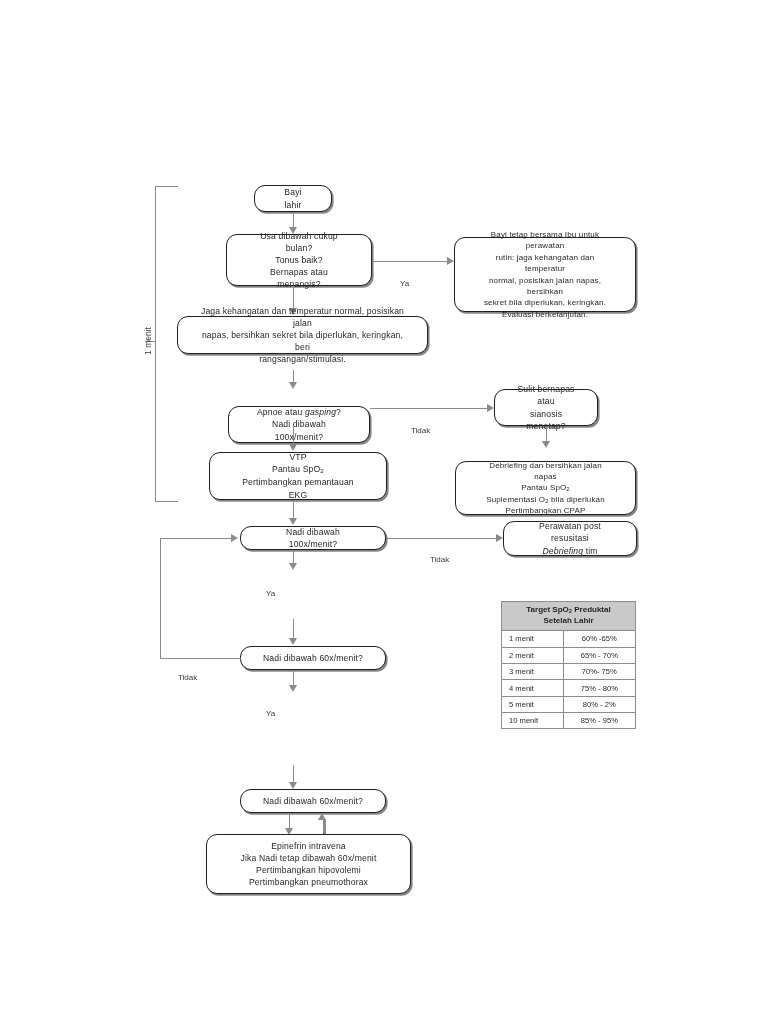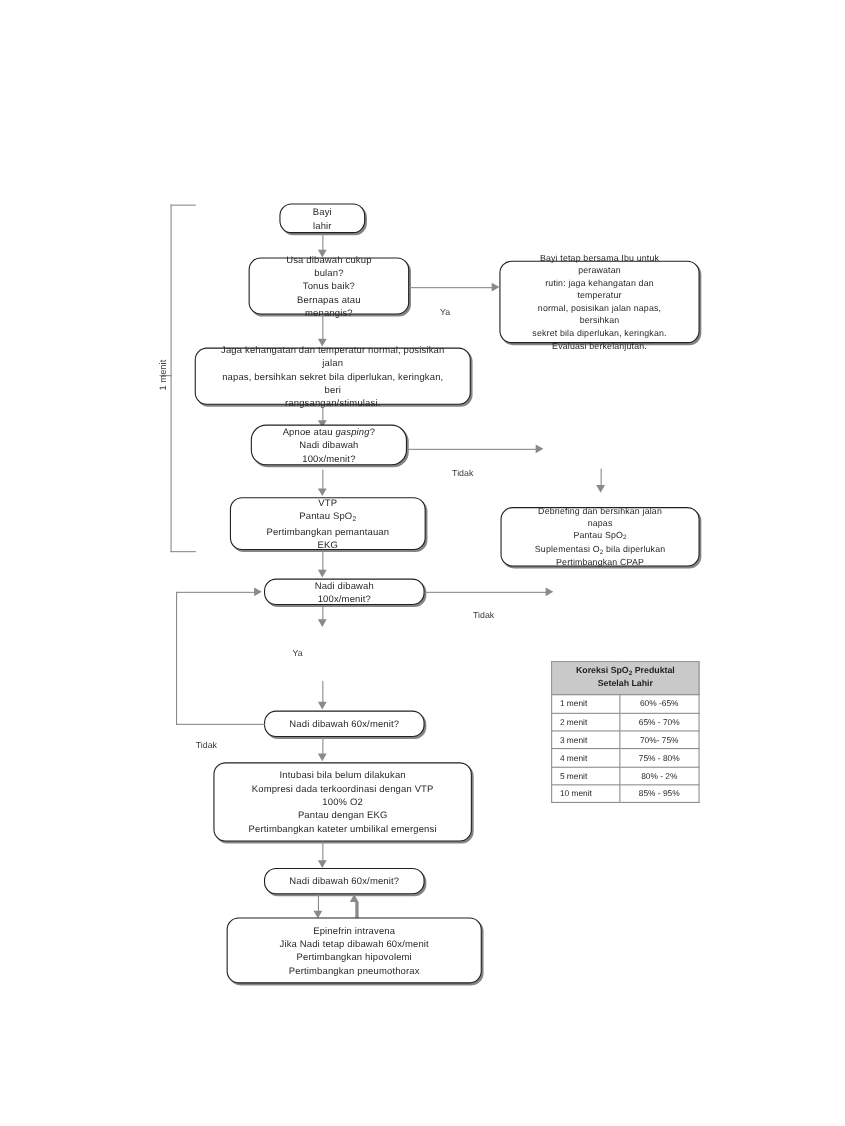--- a/index.html
+++ b/index.html
@@ -107,42 +107,48 @@
       <span>normal, posisikan jalan napas, bersihkan</span><br>
       <span>sekret bila diperlukan, keringkan.</span><br>
       <span>Evaluasi berkelanjutan.</span>
     </span>
   </div>
 
   <div class="vline" style="left:293px;top:286px;height:24px;"></div>
   <div class="arrow-d" style="left:288.5px;top:308px;"></div>
   <div class="elabel" style="left:258px;top:294px;">Tidak</div>
 
-  <div class="node" style="left:177px;top:316px;width:251px;height:52px;">
+  <div class="node" style="left:177px;top:316px;width:251px;height:38px;">
     <span class="inner">
       <span>Jaga kehangatan dan temperatur normal, posisikan jalan</span><br>
       <span>napas, bersihkan sekret bila diperlukan, keringkan, beri</span><br>
       <span>rangsangan/stimulasi.</span>
     </span>
   </div>
 
   <div class="vline" style="left:293px;top:370px;height:14px;"></div>
   <div class="arrow-d" style="left:288.5px;top:382px;"></div>
 
-  <div class="node" style="left:228px;top:386px;width:142px;height:37px;border-radius:14px;">
+  <div class="node" style="left:228px;top:406px;width:142px;height:37px;">
     <span class="inner">
       <span><span>Apnoe atau </span><i>gasping</i><span>?</span></span><br>
       <span>Nadi dibawah 100x/menit?</span>
     </span>
   </div>
 
   <div class="hline" style="left:370px;top:408px;width:118px;"></div>
   <div class="arrow-r" style="left:487px;top:403.5px;"></div>
   <div class="elabel" style="left:411px;top:390px;">Tidak</div>
 
+  <div class="node" style="left:494px;top:389px;width:104px;height:37px;">
+    <span class="inner">
+      <span>Sulit bernapas atau</span><br>
+      <span>sianosis menetap?</span>
+    </span>
+  </div>
 
   <div class="vline" style="left:293px;top:427px;height:19px;"></div>
   <div class="arrow-d" style="left:288.5px;top:444px;"></div>
   <div class="elabel" style="left:266px;top:431px;">Ya</div>
 
   <div class="vline" style="left:546px;top:426px;height:17px;"></div>
   <div class="arrow-d" style="left:541.5px;top:441px;"></div>
   <div class="elabel" style="left:521px;top:429px;">Ya</div>
 
   <div class="node" style="left:209px;top:452px;width:178px;height:48px;">
@@ -166,20 +172,26 @@
   <div class="arrow-d" style="left:288.5px;top:518px;"></div>
 
   <div class="node" style="left:240px;top:526px;width:146px;height:24px;">
     <span class="inner">Nadi dibawah 100x/menit?</span>
   </div>
 
   <div class="hline" style="left:386px;top:538px;width:111px;"></div>
   <div class="arrow-r" style="left:496px;top:533.5px;"></div>
   <div class="elabel" style="left:430px;top:519px;">Tidak</div>
 
+  <div class="node" style="left:503px;top:521px;width:134px;height:35px;">
+    <span class="inner">
+      <span>Perawatan post resusitasi</span><br>
+      <span><i>Debriefing</i><span> tim</span></span>
+    </span>
+  </div>
 
   <div class="vline" style="left:293px;top:550px;height:15px;"></div>
   <div class="arrow-d" style="left:288.5px;top:563px;"></div>
   <div class="elabel" style="left:266px;top:553px;">Ya</div>
 
 
   <div class="vline" style="left:293px;top:619px;height:21px;"></div>
   <div class="arrow-d" style="left:288.5px;top:638px;"></div>
 
   <div class="node" style="left:240px;top:646px;width:146px;height:24px;">
@@ -189,58 +201,49 @@
   <div class="hline" style="left:160px;top:658px;width:81px;"></div>
   <div class="vline" style="left:160px;top:538px;height:121px;"></div>
   <div class="hline" style="left:160px;top:538px;width:72px;"></div>
   <div class="arrow-r" style="left:231px;top:533.5px;"></div>
   <div class="elabel" style="left:178px;top:637px;">Tidak</div>
 
   <div class="vline" style="left:293px;top:670px;height:17px;"></div>
   <div class="arrow-d" style="left:288.5px;top:685px;"></div>
   <div class="elabel" style="left:266px;top:673px;">Ya</div>
 
-  <div class="node" style="left:194px;top:693px;width:235px;height:72px;">
-    <span class="inner">
-      <span>Intubasi bila belum dilakukan</span><br>
-      <span>Kompresi dada terkoordinasi dengan VTP</span><br>
-      <span>100% O2</span><br>
-      <span>Pantau dengan EKG</span><br>
-      <span>Pertimbangkan kateter umbilikal emergensi</span>
-    </span>
-  </div>
 
   <div class="vline" style="left:293px;top:765px;height:19px;"></div>
   <div class="arrow-d" style="left:288.5px;top:782px;"></div>
 
   <div class="node" style="left:240px;top:789px;width:146px;height:24px;">
     <span class="inner">Nadi dibawah 60x/menit?</span>
   </div>
 
   <div class="vline" style="left:289px;top:813px;height:17px;"></div>
   <div class="arrow-d" style="left:284.5px;top:828px;"></div>
   <div class="elabel" style="left:263px;top:816px;">Ya</div>
 
   <div class="vline" style="left:323px;top:820px;height:16px;border-left-width:3px;"></div>
   <div class="arrow-u" style="left:318px;top:813px;"></div>
 
-  <div class="node" style="left:206px;top:834px;width:232px;height:60px;">
+  <div class="node" style="left:206px;top:834px;width:205px;height:60px;">
     <span class="inner">
       <span>Epinefrin intravena</span><br>
       <span>Jika Nadi tetap dibawah 60x/menit</span><br>
       <span>Pertimbangkan hipovolemi</span><br>
       <span>Pertimbangkan pneumothorax</span>
     </span>
   </div>
 
   <table id="spo2-table">
     <thead>
       <tr>
         <th colspan="2">
-          <span>Koreksi SpO</span><sub>2</sub><span> Preduktal</span><br>
+          <span>Target SpO</span><sub>2</sub><span> Preduktal</span><br>
           <span>Setelah Lahir</span>
         </th>
       </tr>
     </thead>
     <tbody>
       <tr>
         <td class="k">1 menit</td>
         <td class="v">60% -65%</td>
       </tr>
       <tr>

